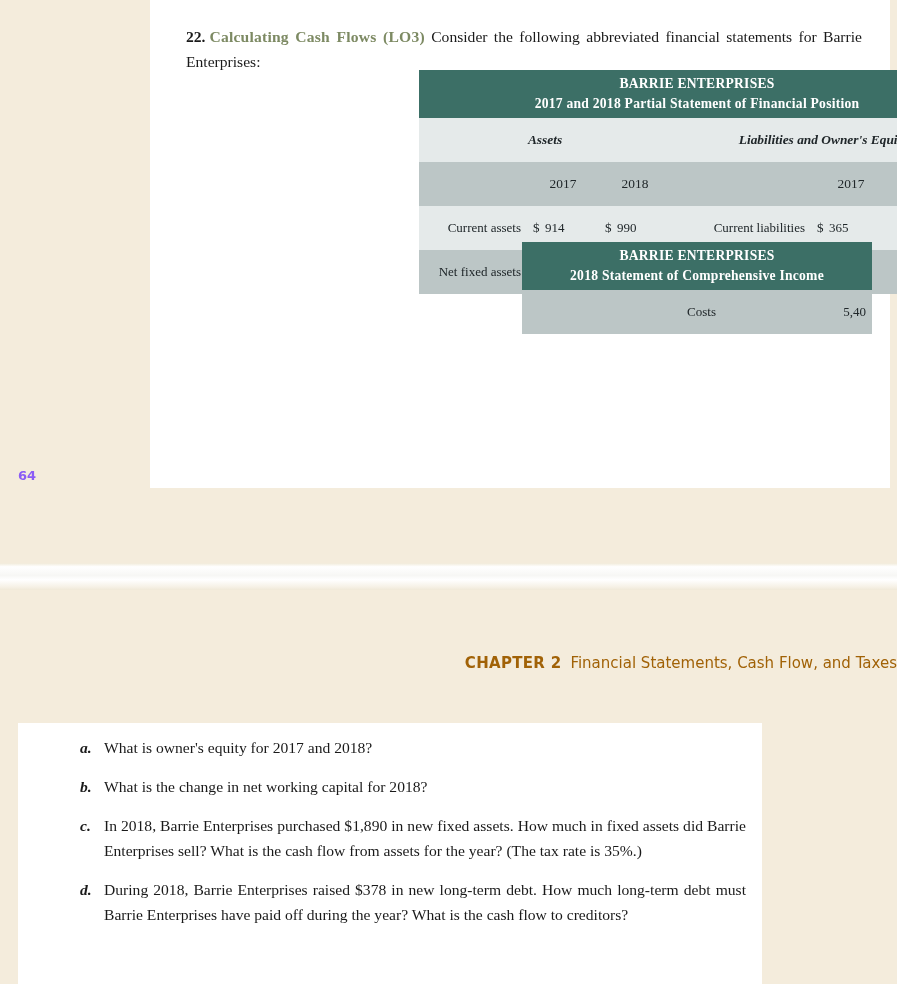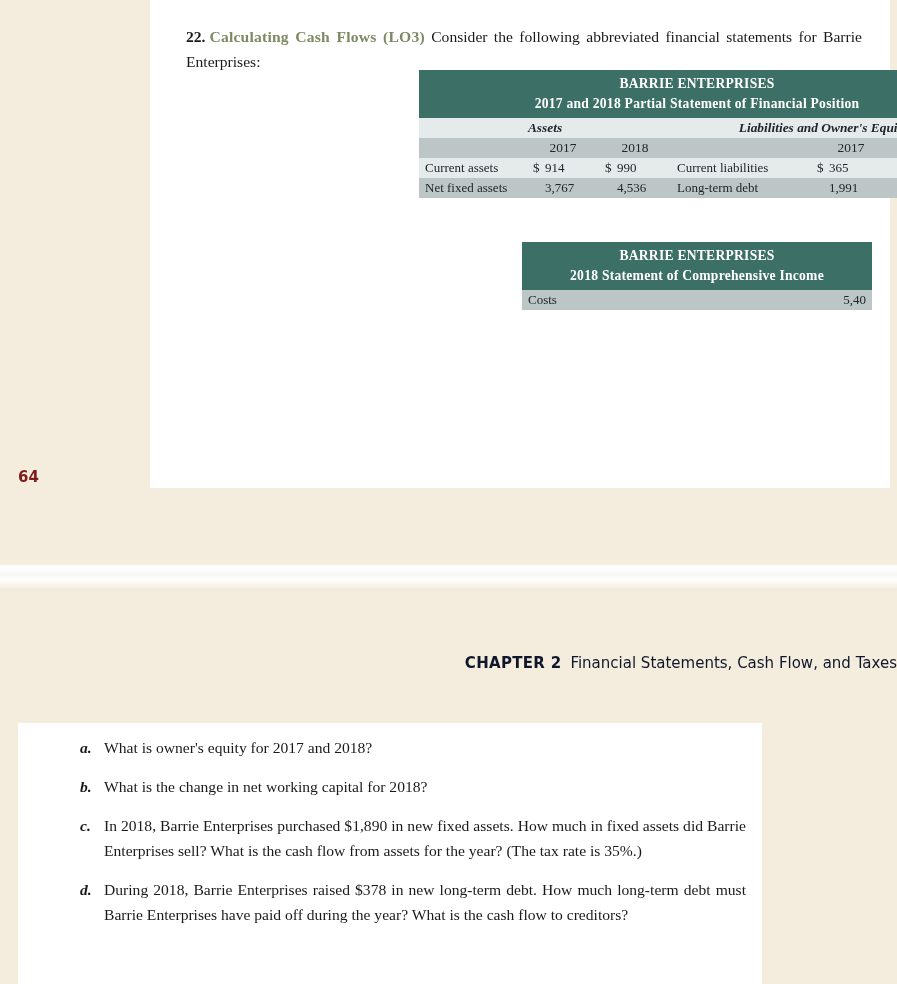--- a/index.html
+++ b/index.html
@@ -110,64 +110,64 @@
     padding: 0;
     line-height: 20px;
   }
   .fin-table .hdr-band td .line1 { display: block; padding-top: 4px; }
   .fin-table .hdr-band td .line2 { display: block; padding-bottom: 4px; }
 
   .row-light td { background: #e5eaea; }
   .row-dark  td { background: #bcc6c6; }
 
   .fin-table td {
-    padding: 1px 6px;
+    padding: 13px 6px;
     line-height: 18px;
     vertical-align: middle;
     white-space: nowrap;
   }
 
   .sect-label {
     text-align: center;
     font-style: italic;
     font-weight: bold;
     font-size: 13.4px;
   }
   .yr-head {
     text-align: center;
     font-weight: normal;
     font-size: 13.4px;
   }
-  .item-label { text-align: left; }
+  .item-label { text-align: right; }
   .cur-sym {
     display: inline-block;
     width: 12px;
   }
   .num-cell { text-align: right; }
   .num-cell-pad { text-align: left; padding-right: 10px; }
 
   
   #page-folio {
     position: absolute;
     left: 18px;
     top: 468px;
     font-family: "DejaVu Sans", sans-serif;
     font-weight: bold;
-    font-size: 15px;
-    color: #7f1d1d;
+    font-size: 13px;
+    color: #8b5cf6;
   }
 
   
   #running-head {
     position: absolute;
     right: 0px;
     top: 654px;
     font-family: "DejaVu Sans", sans-serif;
     font-size: 15px;
-    color: #0f172a;
+    color: #a16207;
     white-space: nowrap;
   }
   #running-head .ch-label {
     font-weight: bold;
     letter-spacing: .3px;
     margin-right: 9px;
   }
   #running-head .ch-title { font-weight: normal; }
 
   

